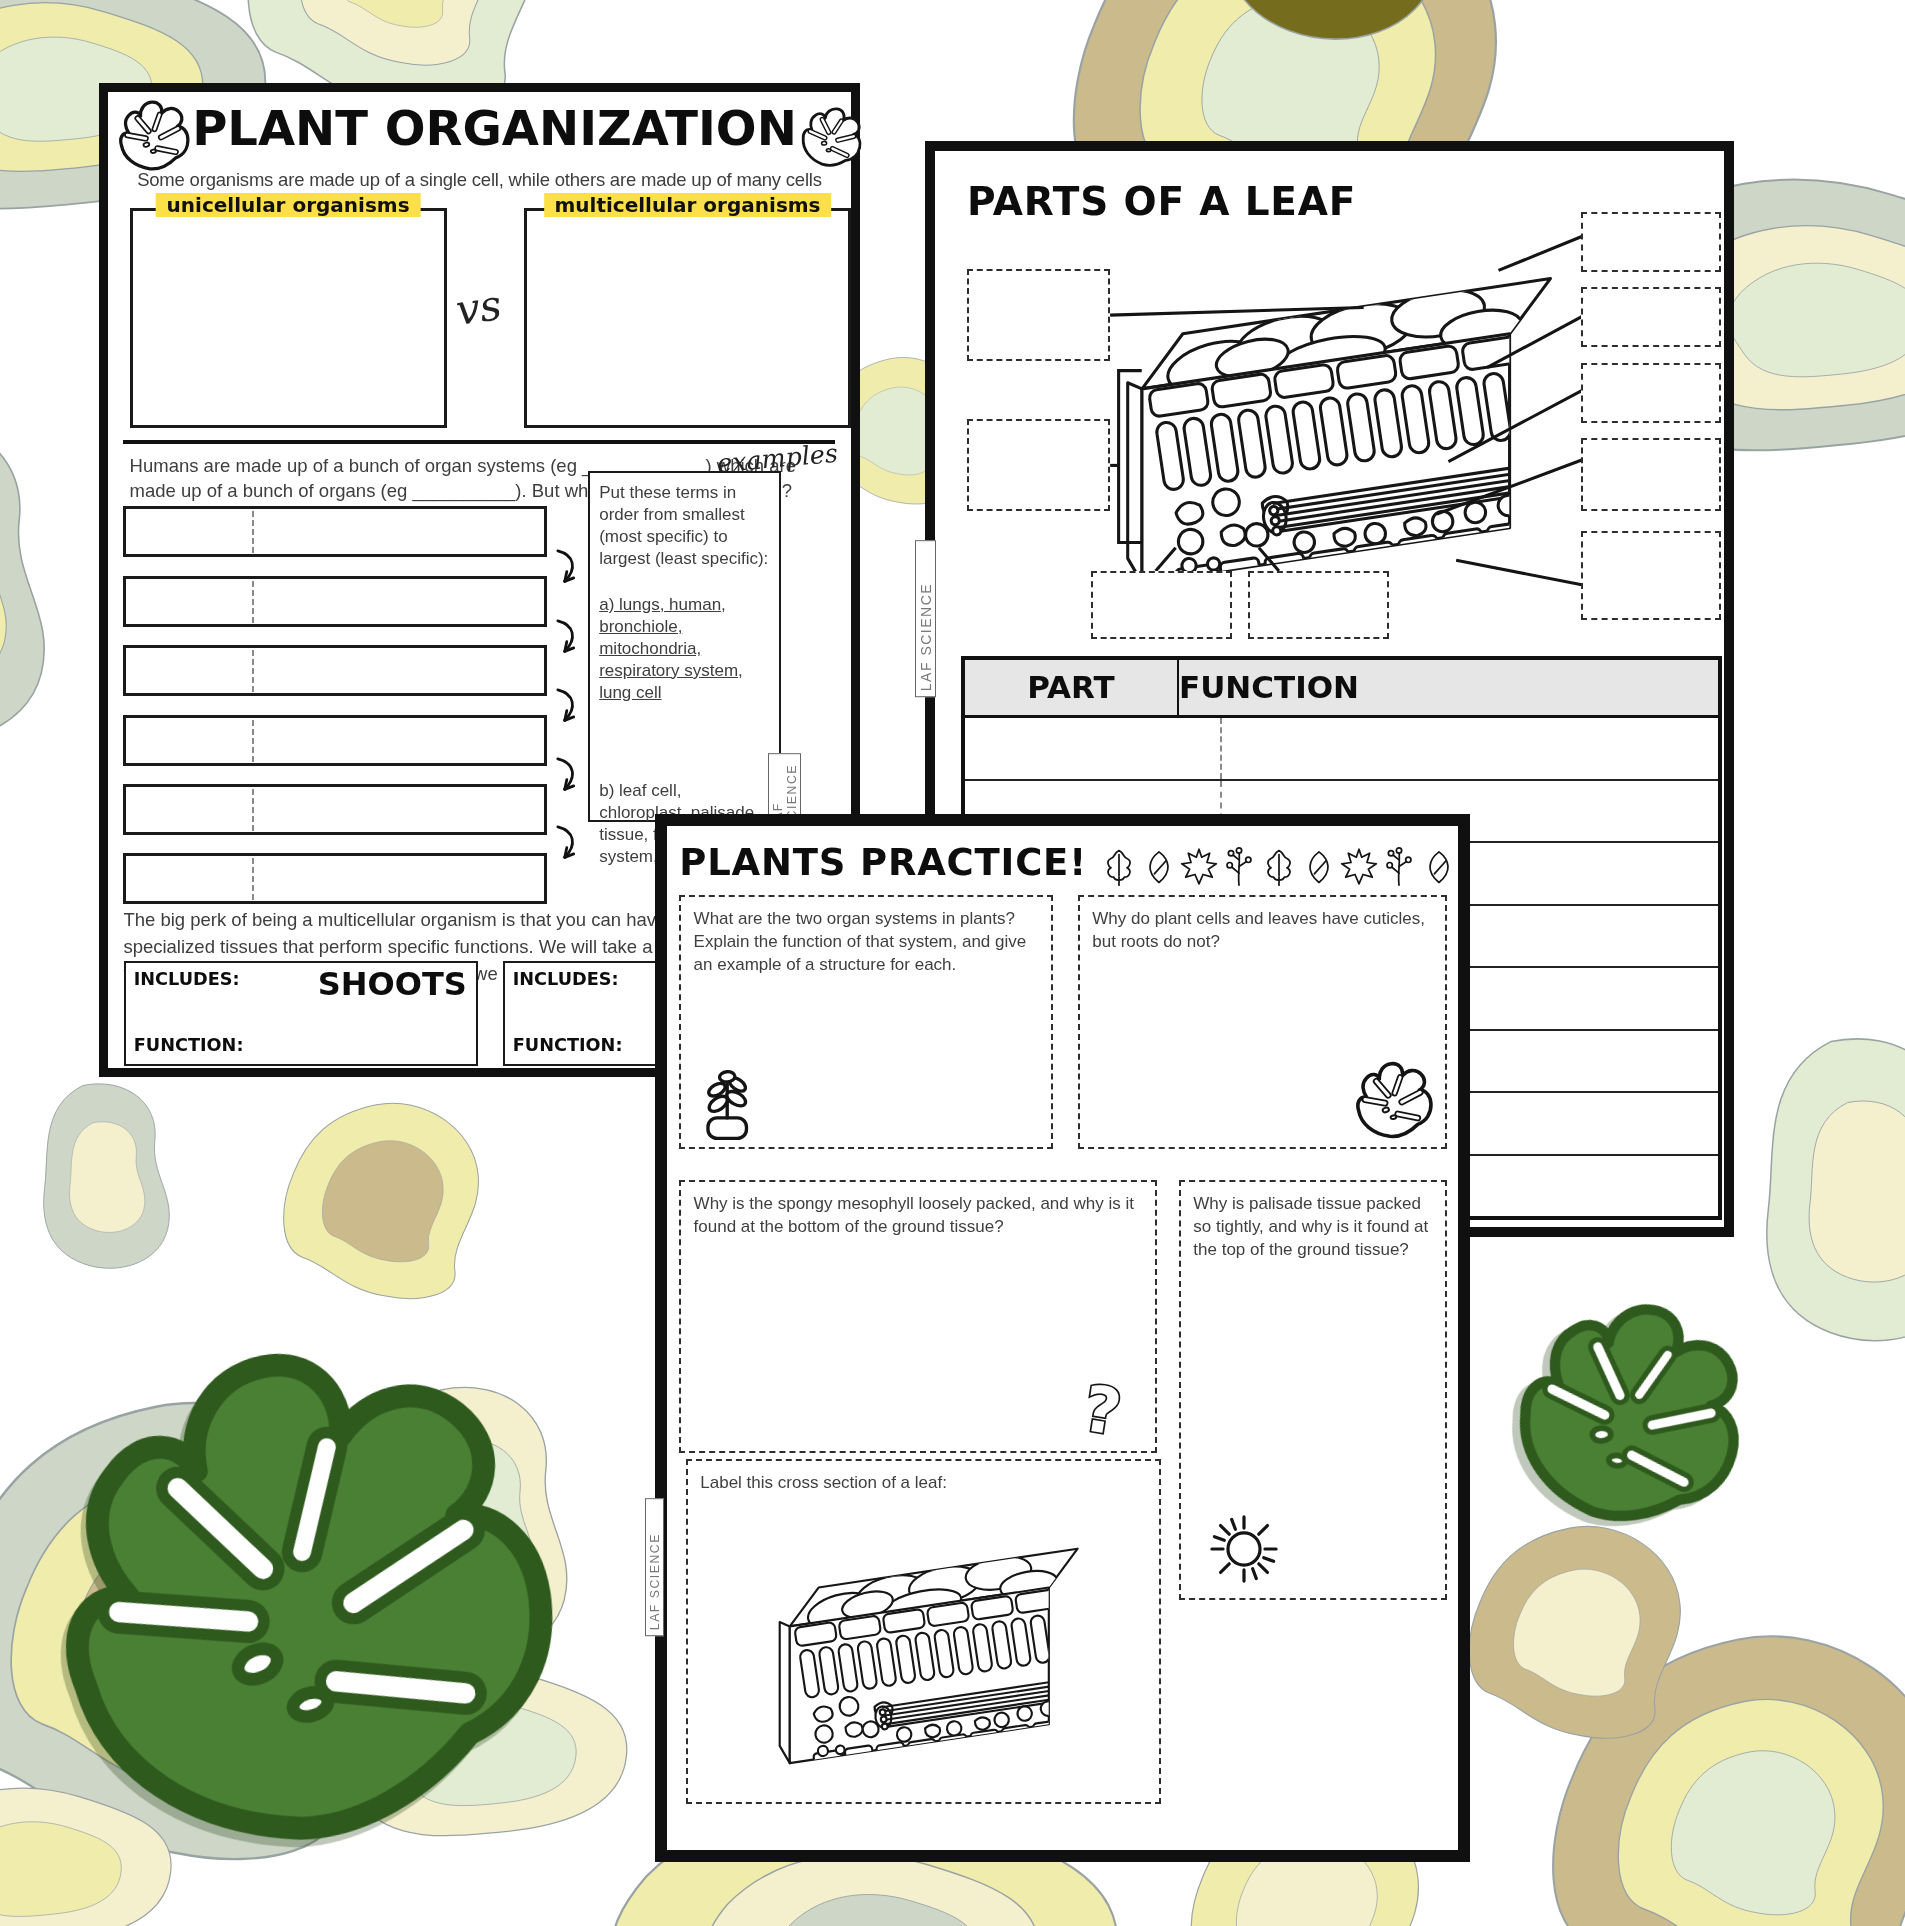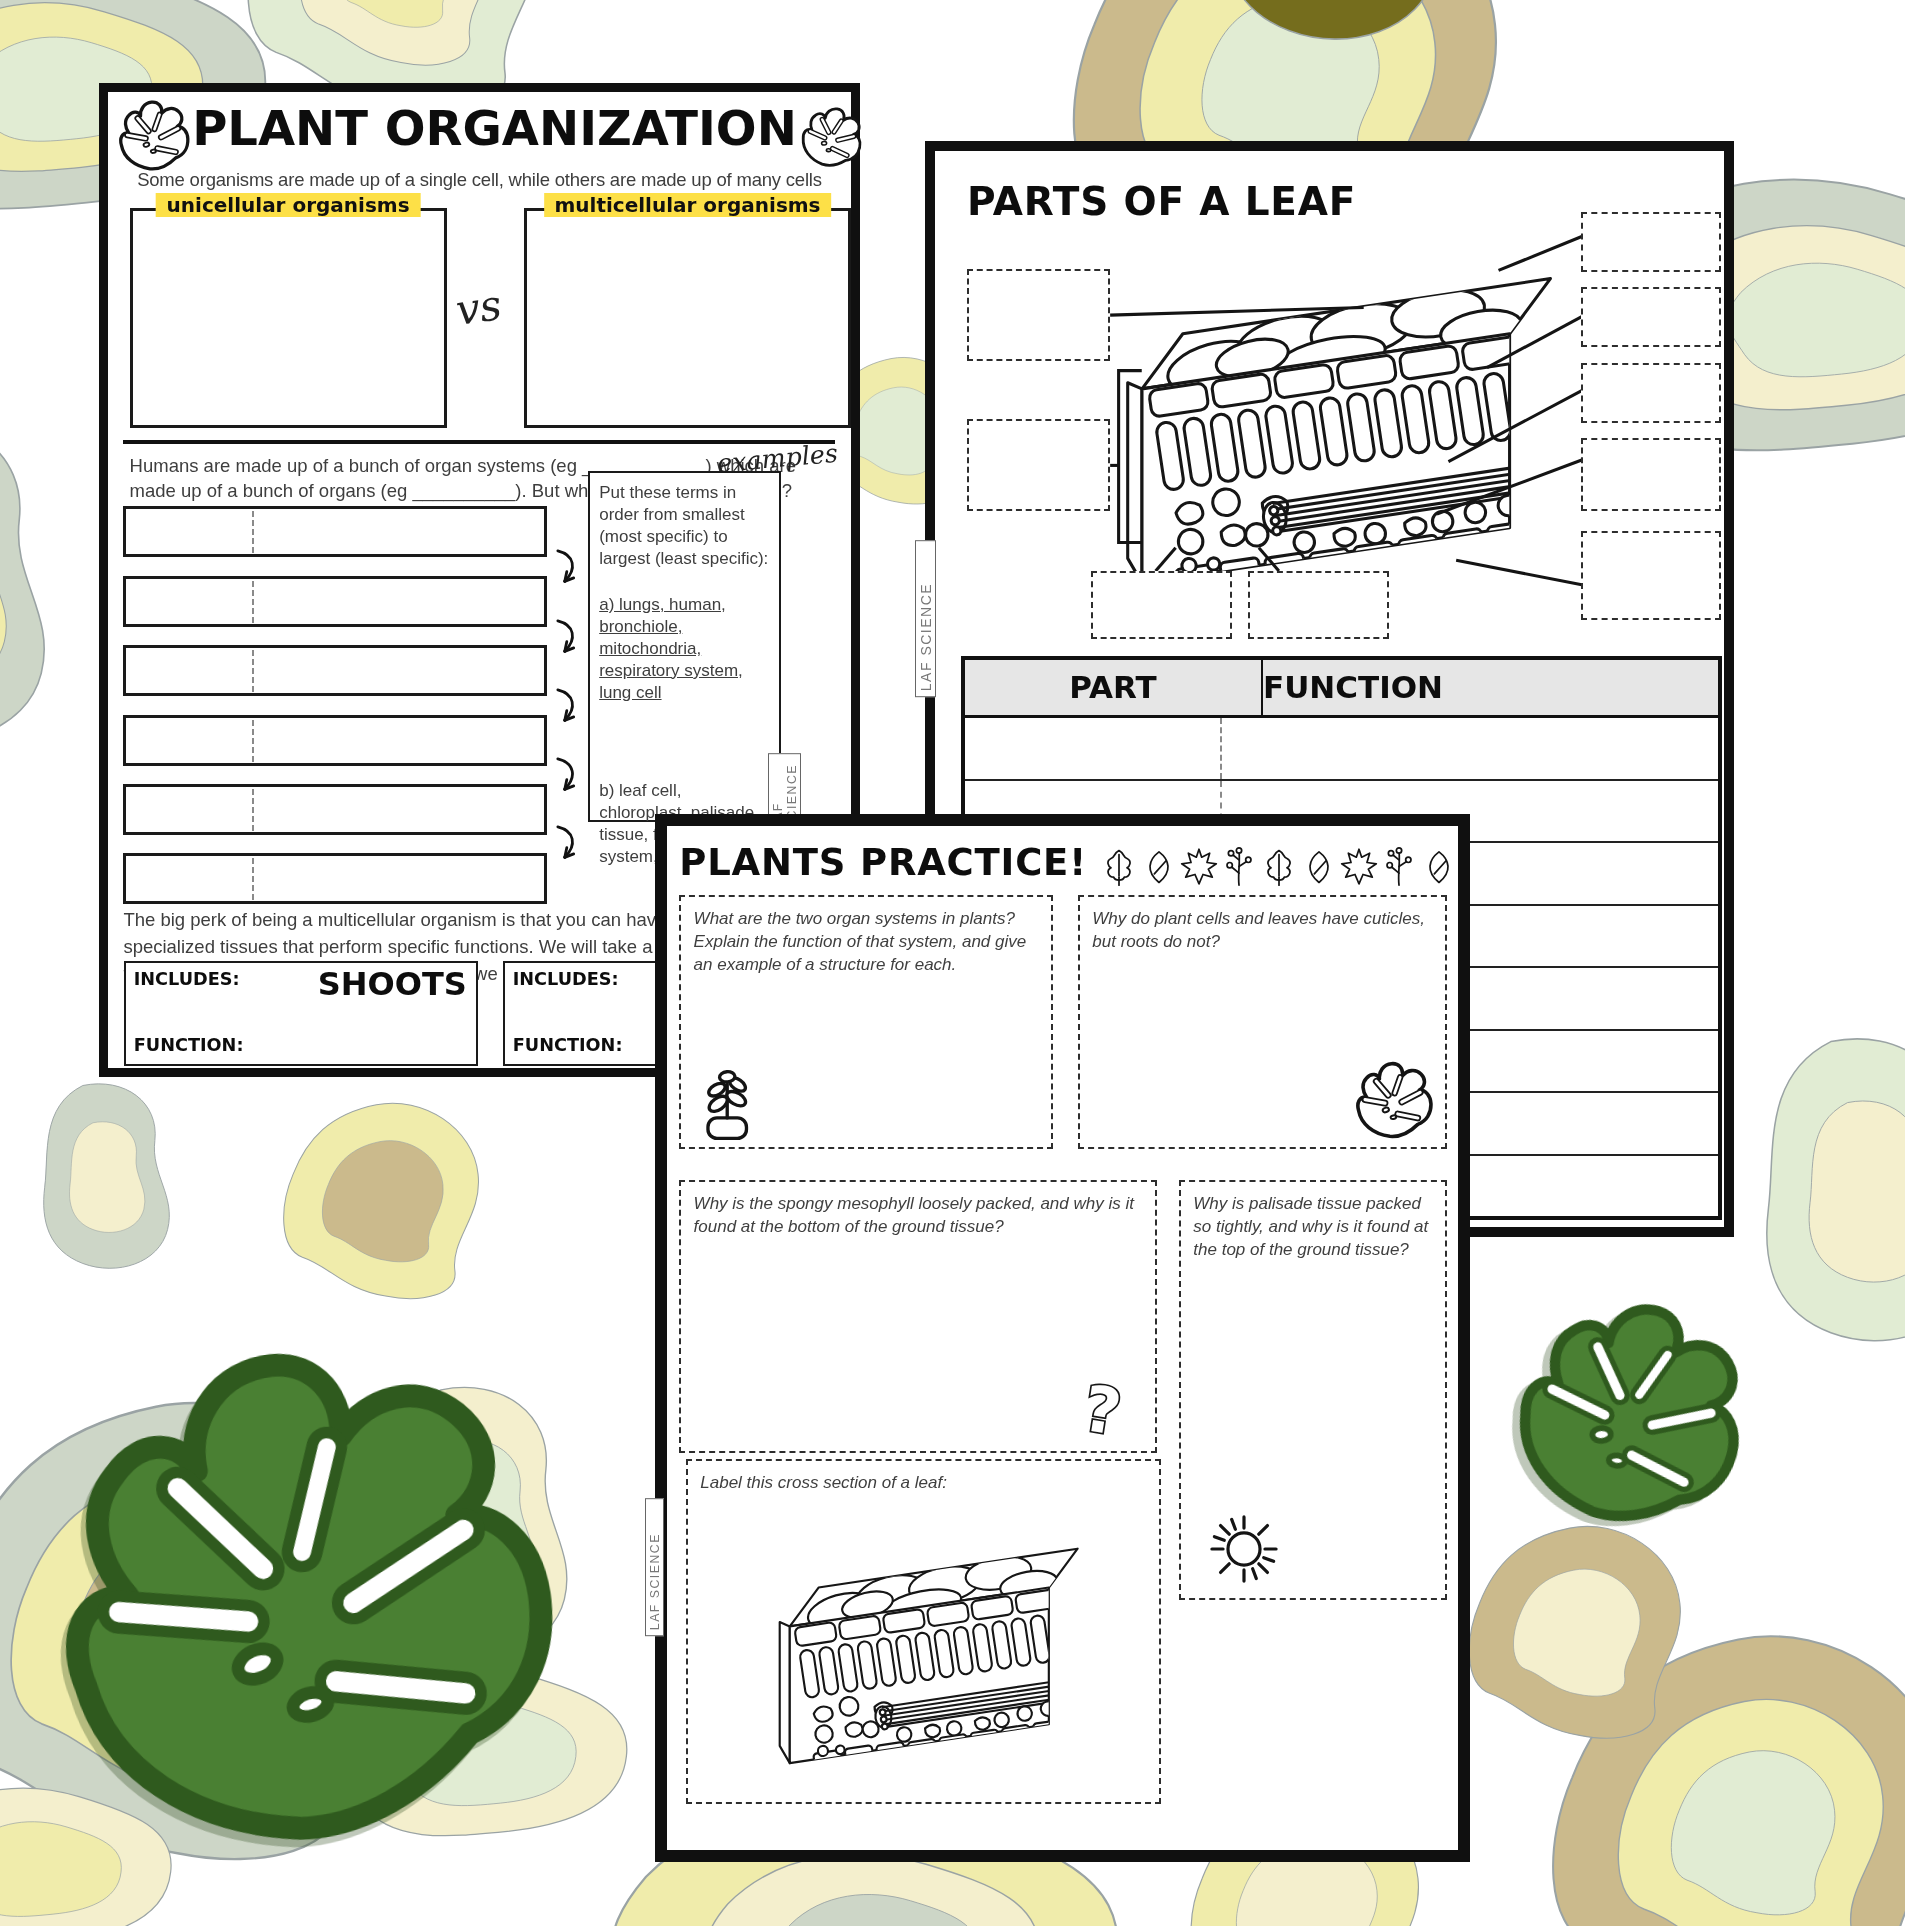--- a/index.html
+++ b/index.html
@@ -8,21 +8,21 @@
   .ws{position:absolute;background:#fff;border:9.2px solid #101010;box-sizing:border-box;z-index:10;}
   .hd{font-family:"DejaVu Sans",sans-serif;font-weight:bold;color:#0d0d0d;}
   .body-txt{color:#3e3e3e;font-family:"Liberation Sans",sans-serif;}
   .dash{position:absolute;border:2.3px dashed #2d2d2d;background:#fff;box-sizing:border-box;}
   .solidbox{position:absolute;border:3.1px solid #1a1a1a;background:#fff;box-sizing:border-box;}
   .box-label{position:absolute;top:-18.5px;left:50%;transform:translateX(-50%);background:#fde047;padding:0 10.8px;white-space:nowrap;font-family:"DejaVu Sans",sans-serif;font-weight:bold;font-size:20px;color:#111;}
   .script{font-family:"DejaVu Serif",serif;font-style:italic;color:#222;}
   .laf{position:absolute;writing-mode:vertical-rl;transform:rotate(180deg);background:#fff;border:1.5px solid #666;color:#777;font-size:12.3px;letter-spacing:1.5px;padding:4.6px 1.5px;z-index:5;font-family:"Liberation Sans",sans-serif;}
   .lvrow{position:absolute;border:3.1px solid #1a1a1a;background:#fff;box-sizing:border-box;width:424px;height:51px;}
   .lvdiv{position:absolute;left:126px;top:1.5px;bottom:1.5px;border-left:2.3px dashed #8a8a8a;}
-  .q-text{color:#3f3f3f;font-size:17px;line-height:1.35;padding:10.8px 12.3px;font-family:"Liberation Sans",sans-serif;font-style:italic;}
+  .q-text{color:#3f3f3f;font-size:17px;line-height:1.35;padding:10.8px 12.3px;font-family:"Liberation Sans",sans-serif;}
   .tbl{position:absolute;border:4.6px solid #111;background:#fff;box-sizing:border-box;display:flex;flex-direction:column;}
   .tbl-head{display:flex;background:#e6e6e6;border-bottom:3.1px solid #111;height:55px;align-items:center;}
   .tbl-row{flex:1;border-bottom:2.3px solid #222;position:relative;}
   .tbl-row:last-child{border-bottom:none;}
   .rowdash{position:absolute;left:255px;top:0;bottom:0;border-left:2.3px dashed #8a8a8a;}
   .mon-bw{--mfill:#ffffff;--mstroke:#141414;}
   .mon-green{--mfill:#4a8033;--mstroke:#2f5a1e;}
   .mon-deco{filter:drop-shadow(-5.4px 7px 0 rgba(44,74,25,0.30));z-index:8;}
   .doodle{stroke:#141414;fill:#fff;stroke-width:2.6;stroke-linejoin:round;stroke-linecap:round;}
 </style>
@@ -421,21 +421,21 @@
     <div class="dash" style="left:646px;top:136px;width:140px;height:60px;"></div>
     <div class="dash" style="left:646px;top:212px;width:140px;height:60px;"></div>
     <div class="dash" style="left:646px;top:287px;width:140px;height:73px;"></div>
     <div class="dash" style="left:646px;top:380px;width:140px;height:89px;"></div>
 
     <div class="dash" style="left:156px;top:420px;width:141px;height:68px;"></div>
     <div class="dash" style="left:313px;top:420px;width:141px;height:68px;"></div>
 
     <div class="tbl" style="left:26px;top:505px;width:761px;height:564px;">
       <div class="tbl-head">
-        <div class="hd" style="width:298px;text-align:center;font-size:31px;border-right:2.3px solid #111;line-height:55px;height:55px;box-sizing:border-box;">PART</div>
+        <div class="hd" style="width:214px;text-align:center;font-size:31px;border-right:2.3px solid #111;line-height:55px;height:55px;box-sizing:border-box;">PART</div>
         <div class="hd" style="flex:1;text-align:left;font-size:31px;line-height:55px;">FUNCTION</div>
       </div>
       <div class="tbl-row">
           <div class="rowdash"></div>
         </div>
       <div class="tbl-row">
           <div class="rowdash"></div>
         </div>
       <div class="tbl-row">
           <div class="rowdash"></div>

